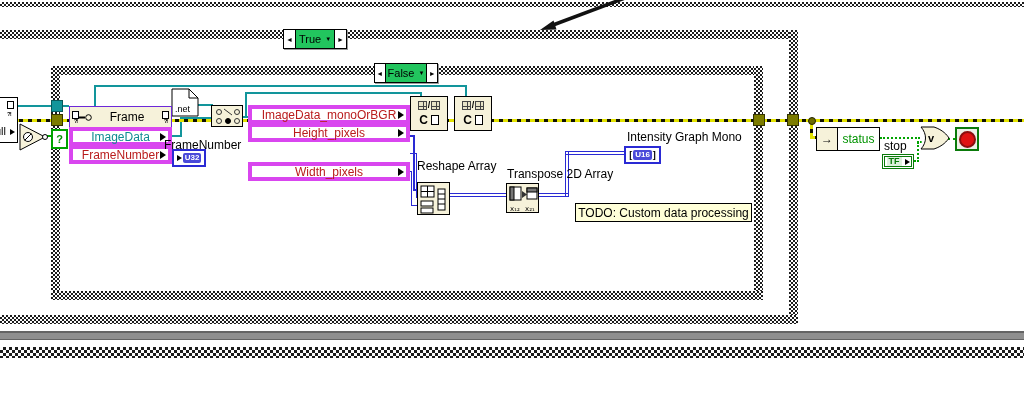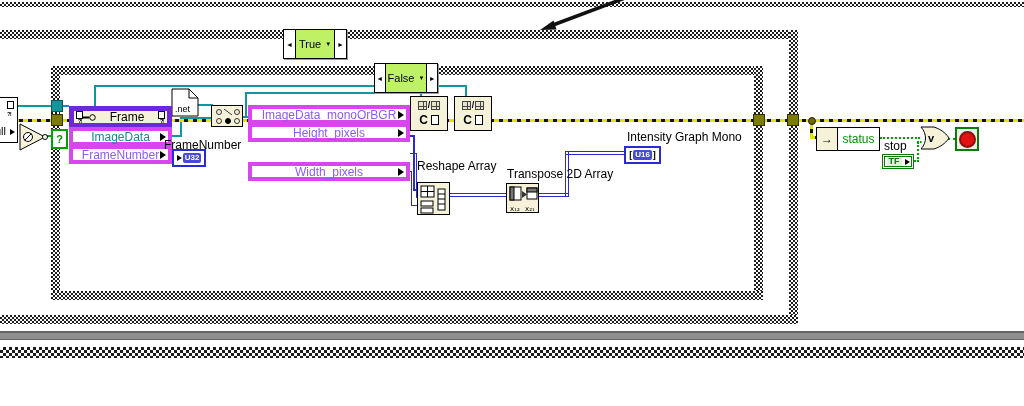--- a/index.html
+++ b/index.html
@@ -26,38 +26,38 @@
   .grn-dot-v{width:0;border-left:2px dotted #00A300;}
   .grn-dash-h{height:0;border-top:2px dashed #00A300;}
   .junction{width:6px;height:6px;border-radius:50%;background:#6b6b00;border:1px solid #222200;}
   
   .tunnel{box-sizing:border-box;border:1px solid #222;}
   .tunnel-teal{background:#12959B;border-color:#07585b;}
   .tunnel-olive{background:#7C7C00;border-color:#333300;}
   .tunnel-q{background:#fff;border:2px solid #00A300;color:#009300;font-weight:bold;
             font-size:11px;display:flex;align-items:center;justify-content:center;}
   
-  .selector{display:flex;align-items:stretch;height:30px;background:#bef264;border:1px solid #000;
+  .selector{display:flex;align-items:stretch;height:20px;background:#22c55e;border:1px solid #000;
             box-sizing:border-box;box-shadow:1px 1px 0 #9a9a9a;}
   .sel-arrow{width:11px;display:flex;align-items:center;justify-content:center;font-size:7px;background:#fff;}
   .sel-arrow.l{border-right:1px solid #000;}
   .sel-arrow.r{border-left:1px solid #000;}
   .sel-center{flex:1;display:flex;align-items:center;justify-content:center;gap:4px;
               font-size:11px;padding:0 2px;white-space:nowrap;}
   .sel-dd{font-size:6px;}
   
   .nodebox{box-sizing:border-box;border:1px solid #000;background:#F6F2DA;}
-  .pn-header{box-sizing:border-box;border:5px solid #6d28d9;background:#F6F2DA;display:flex;
+  .pn-header{box-sizing:border-box;border:1px solid #6d28d9;background:#F6F2DA;display:flex;
              align-items:center;justify-content:space-between;padding:0 2px;font-size:12px;}
   .pn-row{box-sizing:border-box;border:4px solid #d946ef;margin-top:-1px;background:#fff;display:flex;
           align-items:center;justify-content:center;font-size:12px;position:relative;}
   .pn-row .outarrow{position:absolute;right:2px;top:50%;margin-top:-4px;width:0;height:0;
           border-left:6px solid #000;border-top:4px solid transparent;border-bottom:4px solid transparent;}
   .row-teal{color:#0F8C91;}
-  .row-blue{color:#8b5cf6;}
+  .row-blue{color:#b91c1c;}
   .cornerg{display:flex;flex-direction:column;align-items:center;line-height:5px;}
   .docmini{width:7px;height:8px;border:1px solid #000;background:#fff;box-sizing:border-box;}
   .qbang{font-size:6px;font-weight:bold;letter-spacing:-1px;}
   .lvlabel{font-size:12px;white-space:nowrap;}
   .term{box-sizing:border-box;border:2px solid #2A2AD4;background:#fff;display:flex;
         align-items:center;justify-content:center;gap:1px;}
   .term .tbadge{background:#4A4AD9;color:#fff;font-size:8px;font-weight:bold;border-radius:2px;
         padding:0 2px;line-height:10px;}
   .term .tarrow{width:0;height:0;border-left:5px solid #000;border-top:3px solid transparent;border-bottom:3px solid transparent;}
   .term .tbracket{font-size:9px;font-weight:bold;color:#000;line-height:9px;}
@@ -288,20 +288,23 @@
     <text x="18" y="27" font-size="7" font-family="DejaVu Sans, sans-serif"><tspan>x₂₁</tspan></text>
   </svg>
 
   <span class="abs lvlabel" style="left:627px;top:130px;">Intensity Graph Mono</span>
   <div class="abs term" style="left:624px;top:146px;width:37px;height:18px;">
     <span class="tbracket">[</span>
     <span class="tbadge">U16</span>
     <span class="tbracket">]</span>
   </div>
 
+  <div class="abs todo" style="left:575px;top:203px;width:177px;height:19px;">
+    <span>TODO: Custom data processing</span>
+  </div>
 
   <div class="abs unbundle" style="left:816px;top:127px;width:64px;height:24px;">
     <div class="ub-icon">
         <span>→</span>
       </div>
     <div class="ub-field">
         <span>status</span>
       </div>
   </div>
   <span class="abs lvlabel" style="left:884px;top:139px;">stop</span>

